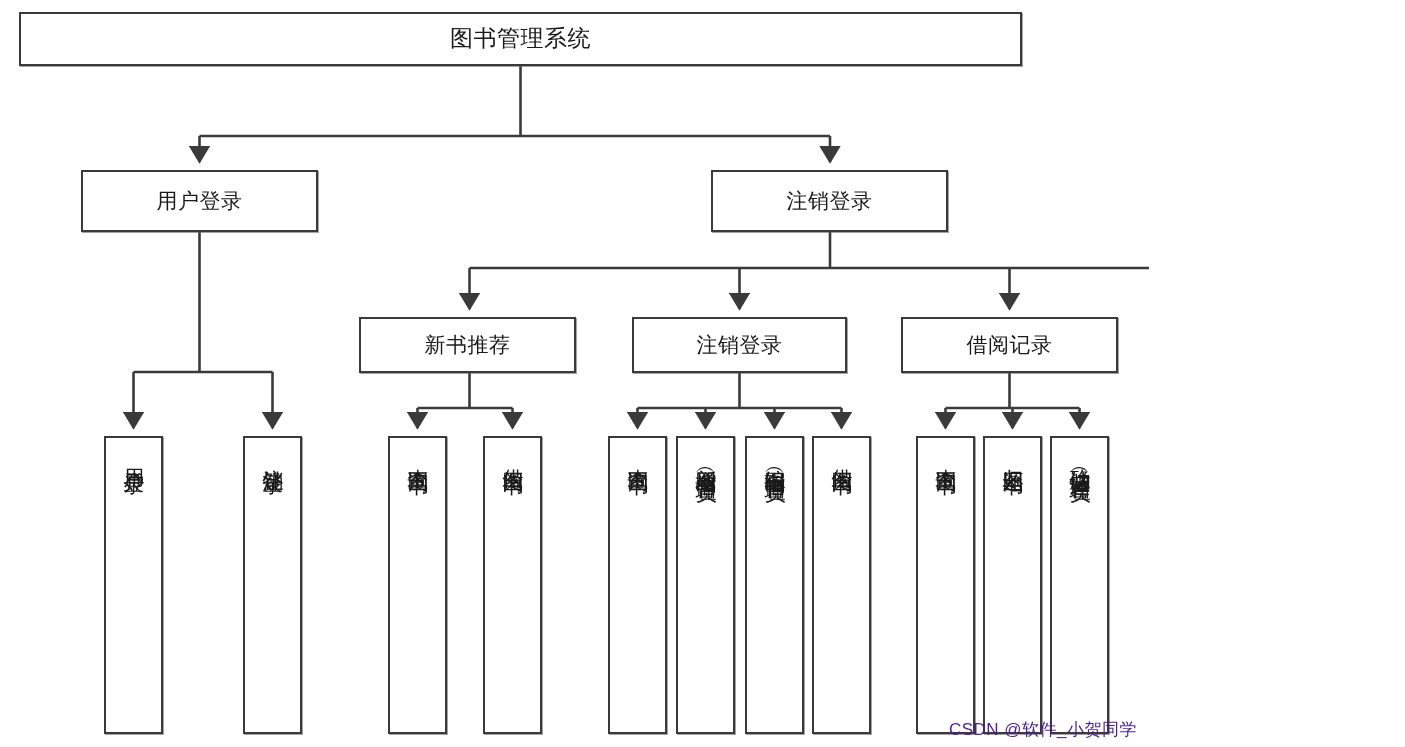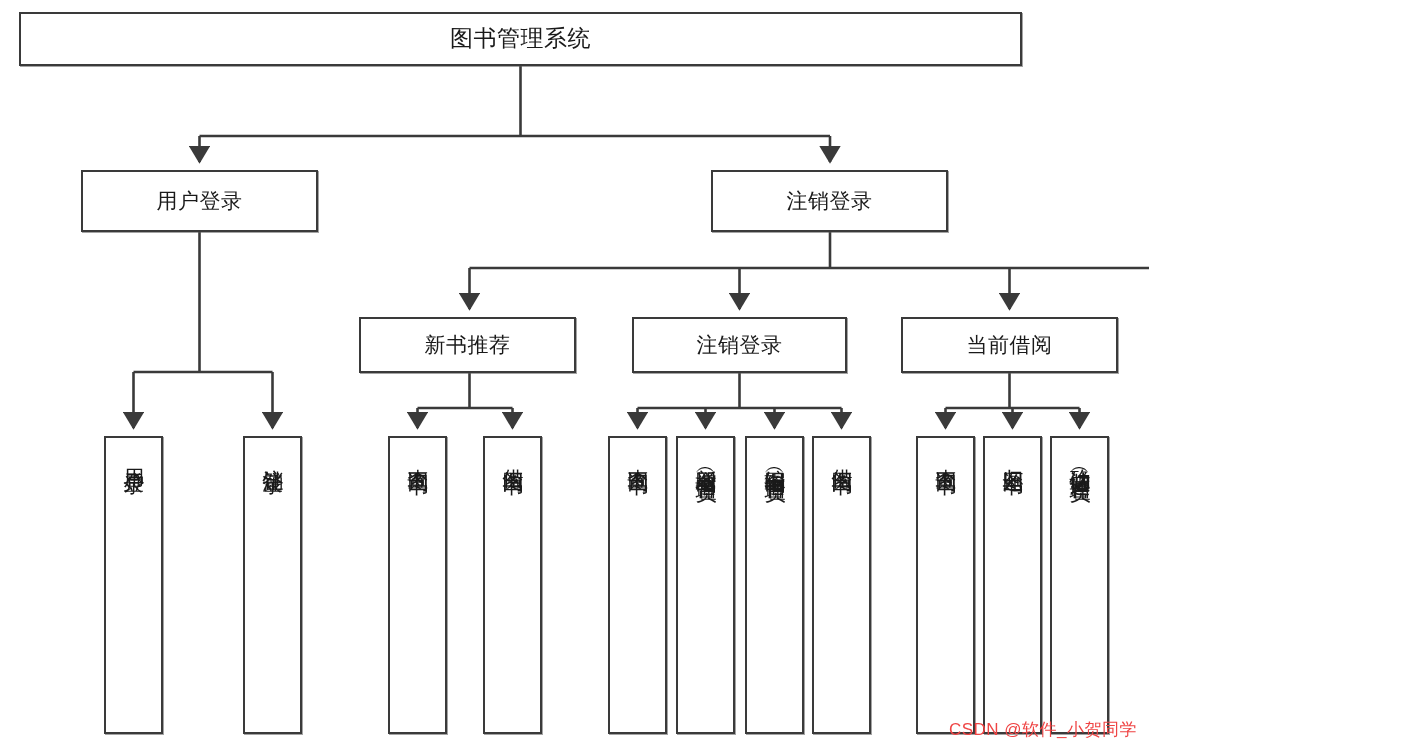--- a/index.html
+++ b/index.html
@@ -61,21 +61,21 @@
     line-height: 1.18;
     letter-spacing: 2px;
     white-space: nowrap;
     margin: 0 auto;
   }
   #watermark {
     position: absolute;
     right: 12px;
     bottom: 6px;
     font-size: 17px;
-    color: #ef4444;
+    color: #4c1d95;
     letter-spacing: 0.5px;
     white-space: nowrap;
     font-family: "Liberation Sans", "DejaVu Sans", sans-serif;
   }
 </style>
 </head>
 <body>
 
 <div id="diagram-root">
 
@@ -144,21 +144,21 @@
 
   <div class="node horizontal" style="left:359px; top:317px; width:217px; height:56px;">
     <span class="label">新书推荐</span>
   </div>
 
   <div class="node horizontal" style="left:632px; top:317px; width:215px; height:56px;">
     <span class="label">注销登录</span>
   </div>
 
   <div class="node horizontal" style="left:901px; top:317px; width:217px; height:56px;">
-    <span class="label">当前借阅</span>
+    <span class="label">借阅记录</span>
   </div>
 
 
   <div class="node vertical" style="left:104px; top:436px; width:59px; height:298px;">
     <span class="label">用户登录</span>
   </div>
 
   <div class="node vertical" style="left:243px; top:436px; width:59px; height:298px;">
     <span class="label">注销登录</span>
   </div>

